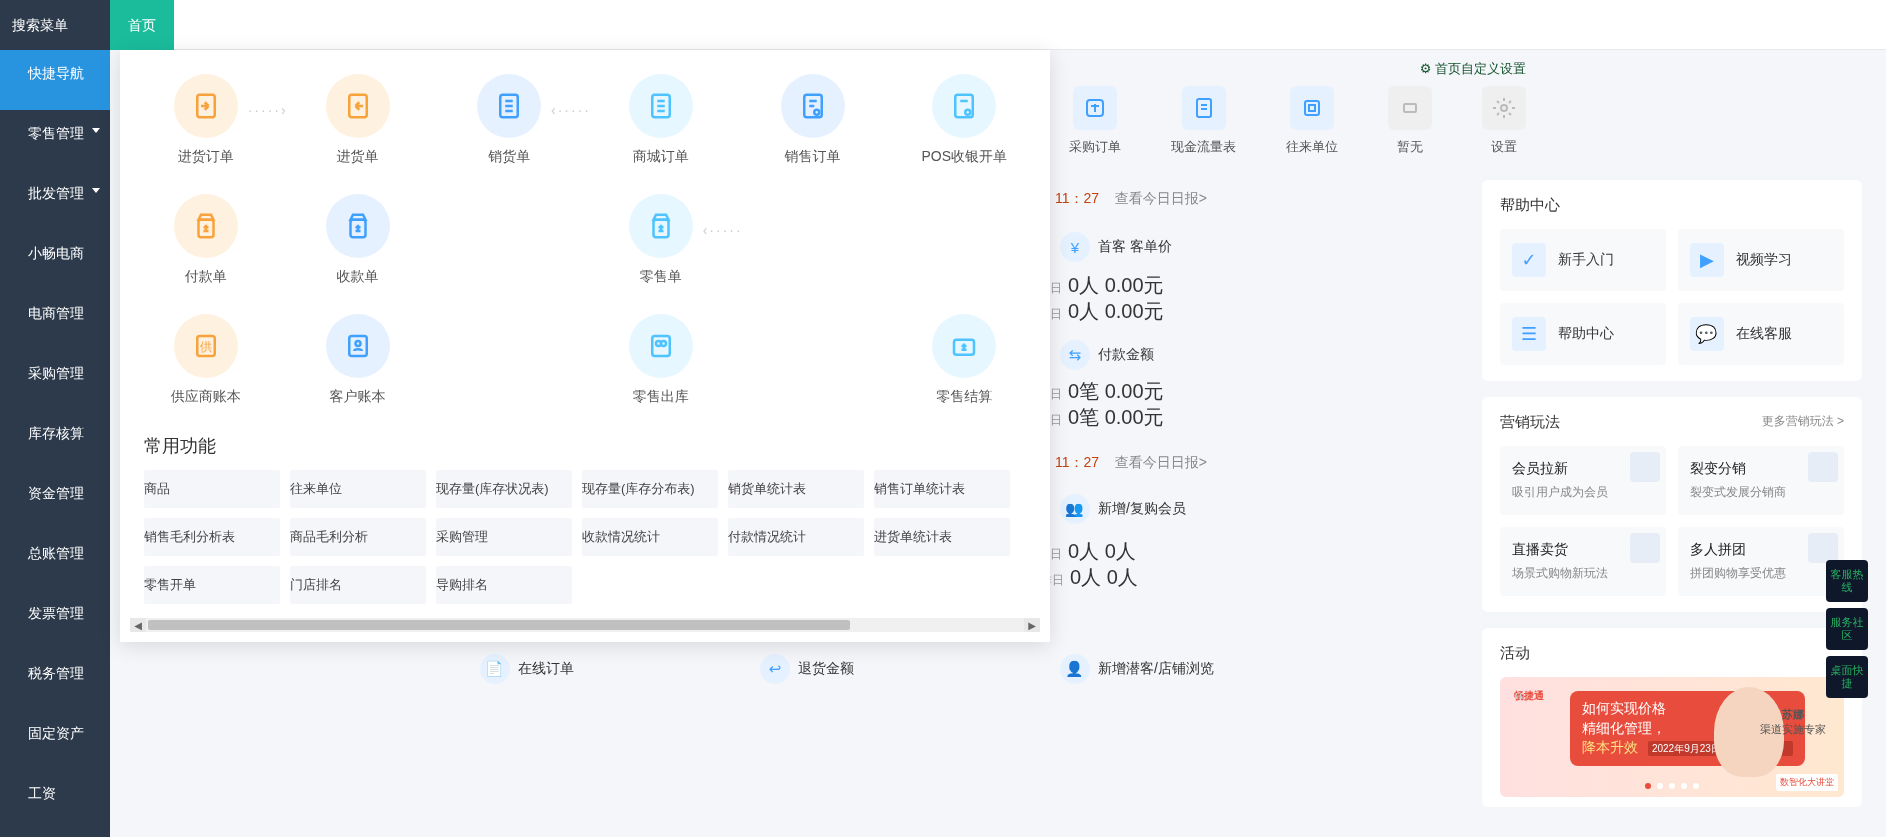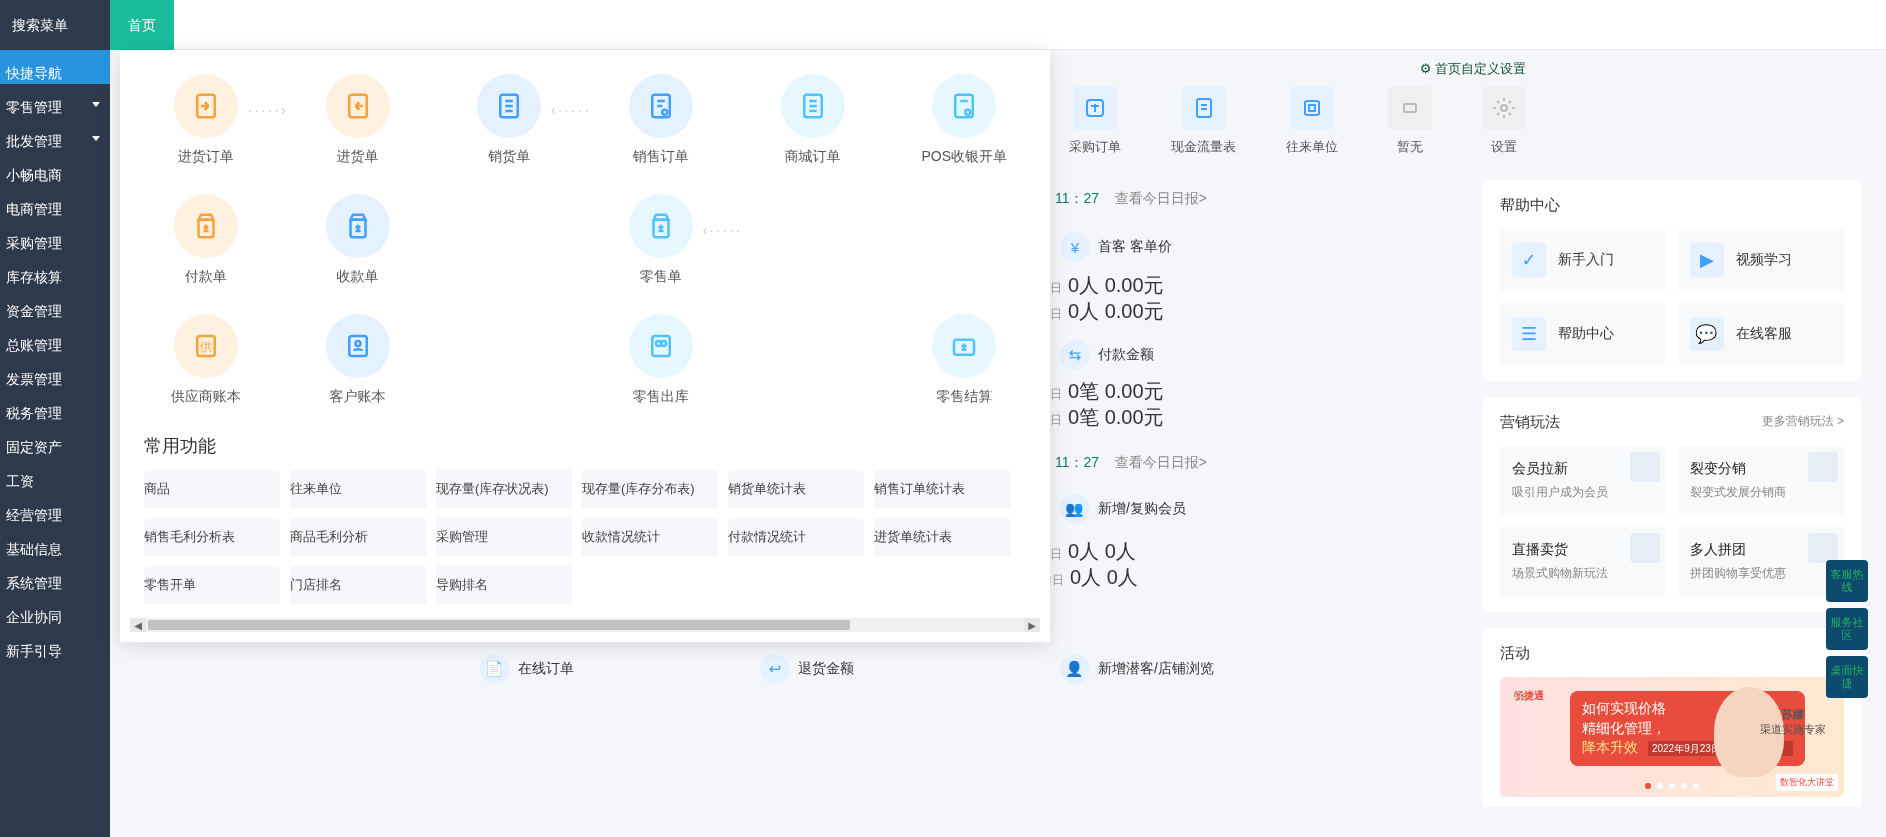--- a/index.html
+++ b/index.html
@@ -1,21 +1,21 @@
 <!DOCTYPE html>
 <html><head>
 <meta charset="utf-8">
 <style>
 * { margin: 0; padding: 0; box-sizing: border-box; font-family: "Microsoft YaHei", sans-serif; }
 body { background: #f5f6fa; width: 1886px; height: 837px; overflow: hidden; position: relative; }
 
 
 .sidebar { position: absolute; left: 0; top: 0; width: 110px; height: 100%; background: #2d3a4b; color: #fff; font-size: 14px; }
 .sidebar .search { height: 50px; line-height: 50px; padding-left: 12px; background: #2d3a4b; }
-.sidebar .item { height: 34px; line-height: 46px; padding-left: 6px; cursor: pointer; position: relative; }
+.sidebar .item { height: 60px; line-height: 46px; padding-left: 28px; cursor: pointer; position: relative; }
 .sidebar .item.active { background: #2894e0; }
 .sidebar .item .caret { position: absolute; right: 10px; top: 18px; width: 0; height: 0; border-left: 4px solid transparent; border-right: 4px solid transparent; border-top: 5px solid #fff; }
 
 
 .topbar { position: absolute; left: 110px; top: 0; right: 0; height: 50px; background: #fff; border-bottom: 1px solid #e8e8e8; display: flex; align-items: center; }
 .topbar .tab { height: 50px; line-height: 50px; padding: 0 18px; font-size: 14px; cursor: pointer; }
 .topbar .tab.home { background: #1abc9c; color: #fff; }
 
 
 .mega { position: absolute; left: 120px; top: 50px; width: 930px; background: #fff; box-shadow: 0 4px 20px rgba(0,0,0,0.12); z-index: 100; padding: 24px 0 10px 0; }
@@ -59,39 +59,39 @@
 .activity-banner .face { position:absolute; right:60px; top:10px; width:70px; height:90px; background:#f5d4c0; border-radius:50% 50% 40% 40%; }
 .activity-banner .nm { position:absolute; right:18px; top:30px; writing-mode:horizontal-tb; font-size:11px; color:#555; text-align:center; }
 .activity-banner .dots { position:absolute; bottom:8px; left:50%; transform:translateX(-50%); display:flex; gap:6px;}
 .activity-banner .dot { width:6px; height:6px; border-radius:50%; background:#fff;}
 .activity-banner .dot.active { background:#e74c3c; }
 .activity-banner .logo { position:absolute; left:14px; top:12px; font-size:10px; color:#e74c3c; font-weight:bold;}
 .activity-banner .corner { position:absolute; right:6px; bottom:6px; font-size:9px; color:#e74c3c; background:#fff; padding:2px 4px; border-radius:2px;}
 
 
 .frag { position: absolute; font-size: 14px; color:#333; }
-.frag .time { color:#0f766e; }
+.frag .time { color:#c2410c; }
 .frag .link { color:#888; cursor:pointer; }
 .frag .big { font-size: 20px; }
 .frag .small { font-size:12px; color:#999; margin-right:6px;}
 .frag .ico { display:inline-flex; width:30px; height:30px; border-radius:50%; background:#e6f1ff; color:#3fa0ff; align-items:center; justify-content:center; margin-right:8px; vertical-align:middle; font-size:15px;}
 
 
 .shortcut-row { position:absolute; top: 86px; right: 360px; display:flex; gap:50px; }
 .shortcut { text-align:center; cursor:pointer; font-size:13px; color:#555; }
 .shortcut .sicon { width:44px; height:44px; border-radius:6px; margin:0 auto 8px auto; display:flex; align-items:center; justify-content:center; font-size:22px; }
 .shortcut .sicon.active { background:#e6f1ff; color:#3fa0ff; }
 .shortcut .sicon.gray { background:#efefef; color:#bbb; }
 
 .customset { position:absolute; top: 60px; right:360px; font-size:13px; color:#14532d; cursor:pointer;}
 .customset::before { content:"⚙ "; }
 
 
 .dock { position: absolute; right: 18px; top: 560px; display:flex; flex-direction:column; gap:6px; }
-.dock .d { width:42px; height:42px; background:#0c4a6e; color:#27ae60; font-size:11px; display:flex; align-items:center; justify-content:center; text-align:center; border-radius:4px; cursor:pointer; line-height:1.2; }
+.dock .d { width:42px; height:42px; background:#0f172a; color:#27ae60; font-size:11px; display:flex; align-items:center; justify-content:center; text-align:center; border-radius:4px; cursor:pointer; line-height:1.2; }
 
 svg { display:block; }
 </style>
 </head>
 <body>
 
 <div class="sidebar">
   <div class="search">搜索菜单</div>
   <div class="item active"><span>快捷导航</span></div>
   <div class="item"><span>零售管理</span><span class="caret"></span></div>
@@ -142,37 +142,37 @@
       <div class="flow-icon ic-blue">
         <svg width="30" height="30" viewBox="0 0 24 24" fill="none" stroke="currentColor" stroke-width="2">
             <rect x="5" y="3" width="14" height="18" rx="2"></rect>
             <path d="M9 8h6M9 12h6M9 16h6"></path>
           </svg>
       </div>
       <div class="flow-label">销货单</div>
       <span class="arrow-h">‹·····</span>
     </div>
     <div class="flow-cell">
+      <div class="flow-icon ic-lblue">
+        <svg width="30" height="30" viewBox="0 0 24 24" fill="none" stroke="currentColor" stroke-width="2">
+            <rect x="5" y="3" width="14" height="18" rx="2"></rect>
+            <path d="M9 8h6M9 12h6M9 16h6"></path>
+          </svg>
+      </div>
+      <div class="flow-label">商城订单</div>
+    </div>
+    <div class="flow-cell">
       <div class="flow-icon ic-blue">
         <svg width="30" height="30" viewBox="0 0 24 24" fill="none" stroke="currentColor" stroke-width="2">
             <rect x="5" y="3" width="14" height="18" rx="2"></rect>
             <path d="M9 8h6M9 12h4"></path>
             <circle cx="15" cy="17" r="2"></circle>
           </svg>
       </div>
       <div class="flow-label">销售订单</div>
-    </div>
-    <div class="flow-cell">
-      <div class="flow-icon ic-lblue">
-        <svg width="30" height="30" viewBox="0 0 24 24" fill="none" stroke="currentColor" stroke-width="2">
-            <rect x="5" y="3" width="14" height="18" rx="2"></rect>
-            <path d="M9 8h6M9 12h6M9 16h6"></path>
-          </svg>
-      </div>
-      <div class="flow-label">商城订单</div>
     </div>
     <div class="flow-cell">
       <div class="flow-icon ic-lblue">
         <svg width="30" height="30" viewBox="0 0 24 24" fill="none" stroke="currentColor" stroke-width="2">
             <rect x="5" y="3" width="14" height="18" rx="2"></rect>
             <path d="M9 8h6"></path>
             <circle cx="15" cy="17" r="2"></circle>
           </svg>
       </div>
       <div class="flow-label">POS收银开单</div>

